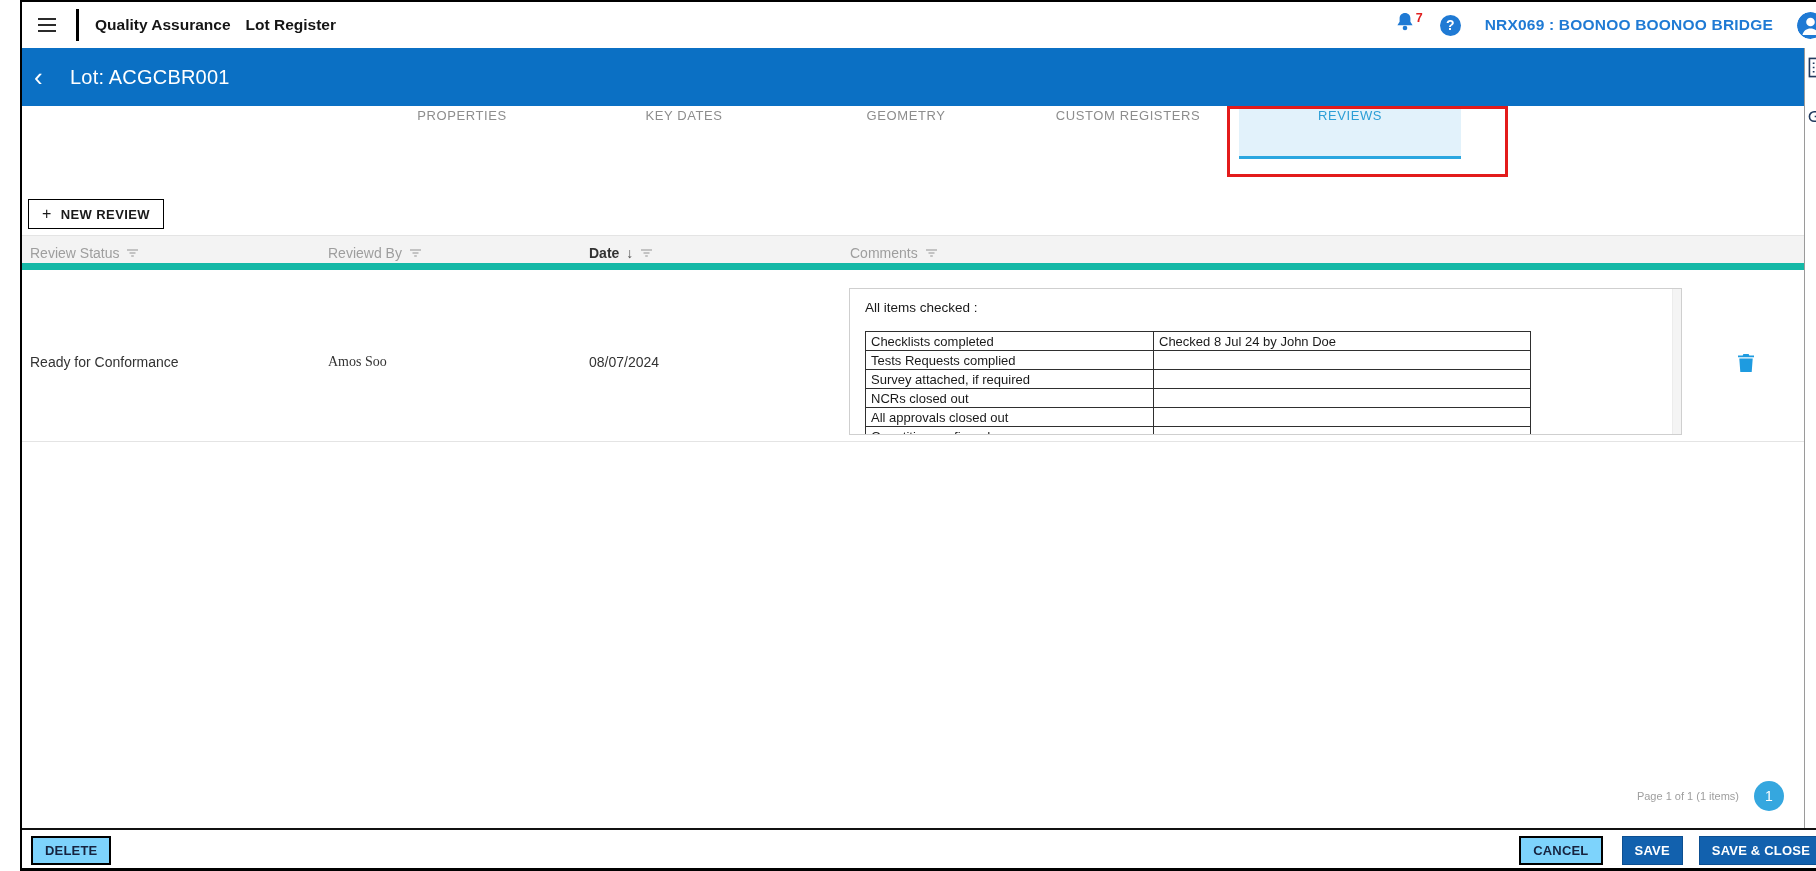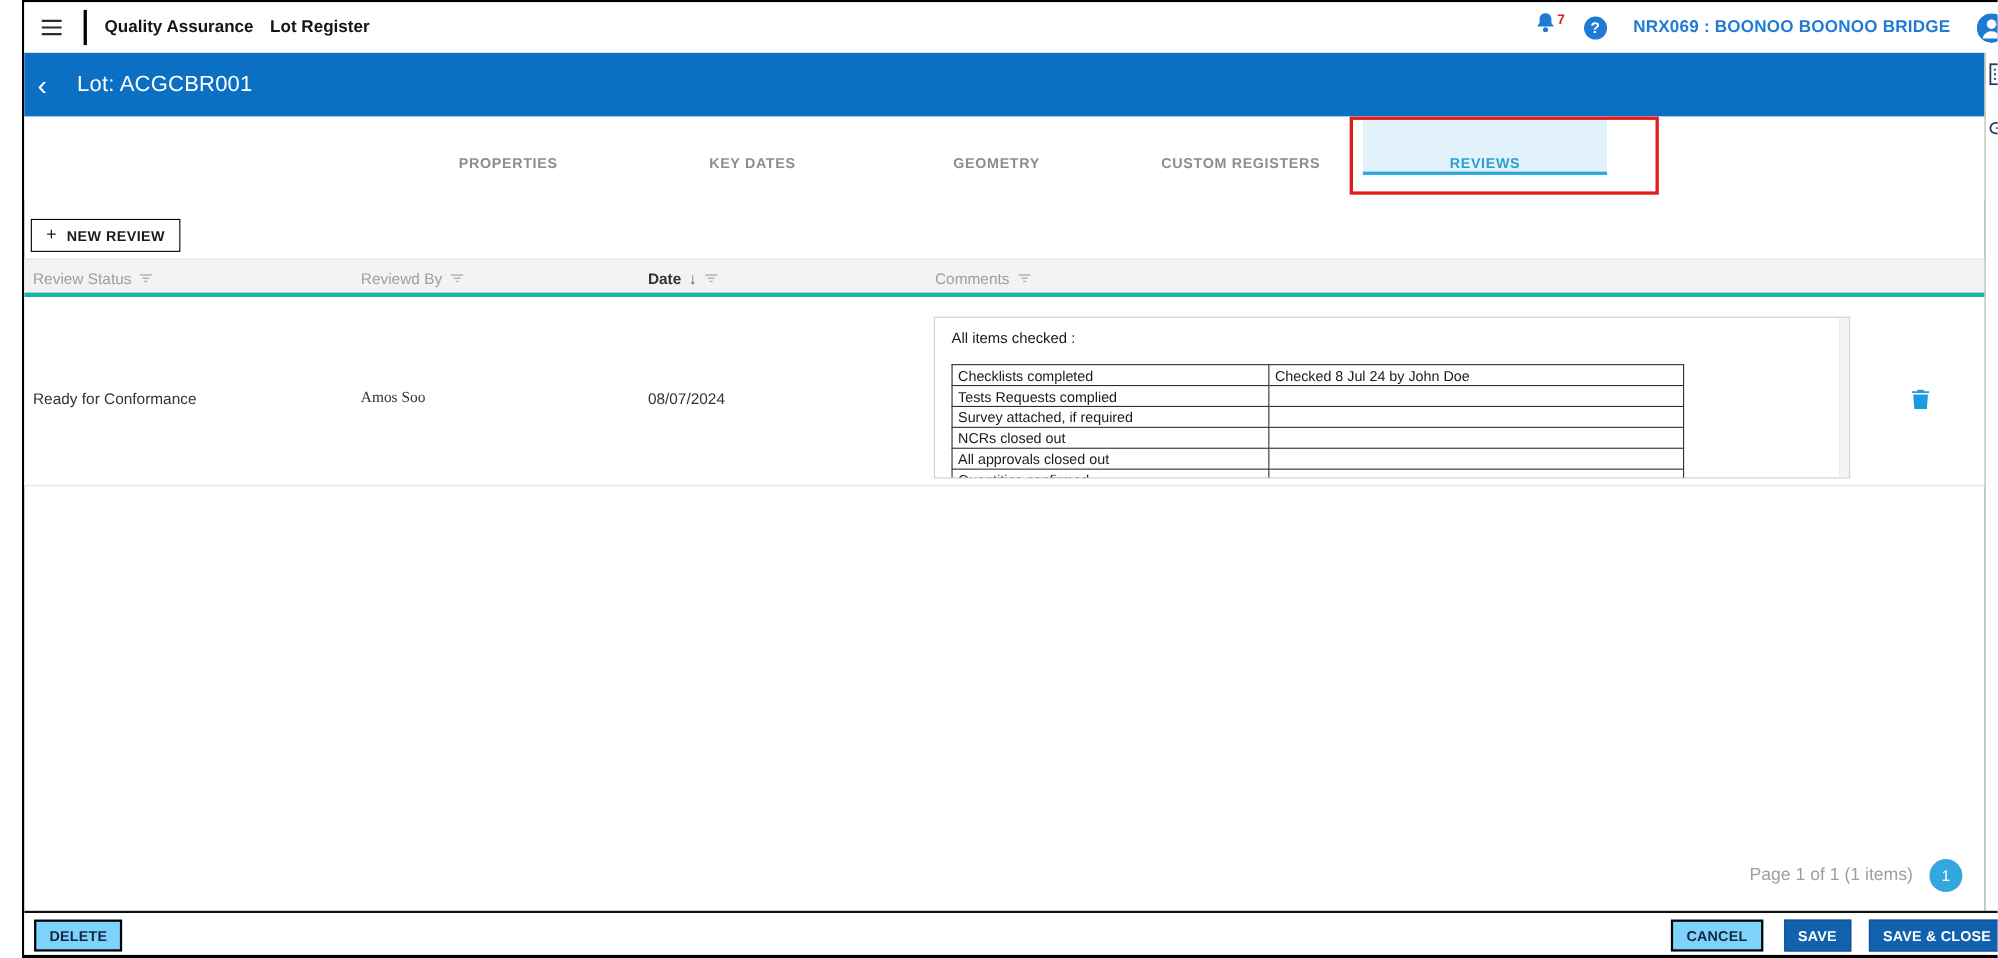--- a/index.html
+++ b/index.html
@@ -44,41 +44,41 @@
   
   .right-strip {
     position:absolute; left:1782px; top:46px; width:28px; height:780px;
     background:#fff; border-left:1px solid #9a9a9a;
     display:flex; flex-direction:column; align-items:center; padding-top:8px; gap:27px;
   }
   .strip-icon { width:22px; height:22px; display:flex; align-items:center; justify-content:center; cursor:pointer; }
 
   
   .tabstrip { position:absolute; left:0; top:104px; width:1782px; height:76px; background:#fff; }
-  .tab { position:absolute; top:2px; width:222px; height:48px; display:flex; align-items:flex-end; justify-content:center; cursor:pointer;font-weight:bold; }
+  .tab { position:absolute; top:2px; width:222px; height:48px; display:flex; align-items:flex-start; justify-content:center; cursor:pointer; }
   .tab-label { font-size:13px; color:#8d8d8d; letter-spacing:.6px; }
   .tab.t0 { left:329px; } .tab.t1 { left:551px; } .tab.t2 { left:773px; } .tab.t3 { left:995px; } .tab.t4 { left:1217px; }
   .tab.active { background:#e2f2fb; }
   .tab.active .tab-label { color:#2b9ed6; }
   .tab.active::after { content:""; position:absolute; left:0; bottom:-3px; width:100%; height:3px; background:#2ba7e0; }
   .annotation-box { position:absolute; left:1205px; top:0px; width:281px; height:71px; border:3px solid #e31b1b; pointer-events:none; }
 
   
   .new-review {
     position:absolute; left:6px; top:197px; height:30px; padding:0 13px;
     background:#fff; border:1px solid #000; display:inline-flex; align-items:center; gap:9px;
     font-size:13px; font-weight:600; color:#1a1a1a; letter-spacing:.4px; cursor:pointer;
     font-family:"Liberation Sans",sans-serif;
   }
   .new-review .plus { font-size:16px; font-weight:400; }
 
   
   .grid-header {
     position:absolute; left:0; top:233px; width:1782px; height:35px;
-    background:#f3f3f3; border-top:1px solid #e4e4e4; border-bottom:4px solid #14b8a6;
+    background:#f3f3f3; border-top:1px solid #e4e4e4; border-bottom:7px solid #14b8a6;
   }
   .ghcol { position:absolute; top:0; height:33px; display:flex; align-items:center; gap:7px;
     font-size:14px; color:#9e9e9e; cursor:pointer; }
   .ghcol.c1 { left:8px; } .ghcol.c2 { left:306px; } .ghcol.c3 { left:567px; } .ghcol.c4 { left:828px; }
   .ghcol.sorted { color:#333; font-weight:600; }
   .sort-arrow { font-size:14px; color:#555; font-weight:400; }
 
   .grid-row { position:absolute; left:0; top:268px; width:1782px; height:172px; background:#fff; border-bottom:1px solid #e4e4e4; }
   .cellval { position:absolute; top:84px; font-size:14px; color:#333; }
   .cellval.c1 { left:8px; } .cellval.c2 { left:306px;font-family:Liberation Serif, serif; } .cellval.c3 { left:567px; }
@@ -92,21 +92,21 @@
   table.checklist td { border:1px solid #2f2f2f; font-size:13px; color:#1a1a1a; padding:1px 5px; height:19px; }
   table.checklist td.ck-item { width:288px; }
   table.checklist td.ck-val  { width:377px; }
   .v-track { position:absolute; right:0; top:0; bottom:0; width:9px; background:#f4f4f4; border-left:1px solid #ececec; cursor:pointer; }
 
   .trash-btn { position:absolute; left:1716px; top:84px; width:18px; height:18px; cursor:pointer; }
 
   
   .pagination { position:absolute; left:0; top:778px; width:1762px; height:32px;
     display:flex; justify-content:flex-end; align-items:center; gap:15px; }
-  .page-summary { color:#9e9e9e; font-size:16px; }
+  .page-summary { color:#9e9e9e; font-size:11px; }
   .page-circle { width:30px; height:30px; border-radius:50%; background:#35a7df; color:#fff;
     display:flex; align-items:center; justify-content:center; font-size:14px; cursor:pointer; }
 
   
   .footer {
     position:absolute; left:0; top:826px; width:1810px; height:42px;
     background:#fff; border-top:2px solid #111; display:flex; align-items:center; padding:0 9px;
   }
   .btn { height:29px; display:inline-flex; align-items:center; padding:0 12px;
     font-size:13px; font-weight:700; cursor:pointer; font-family:"Liberation Sans",sans-serif; letter-spacing:.2px; }

